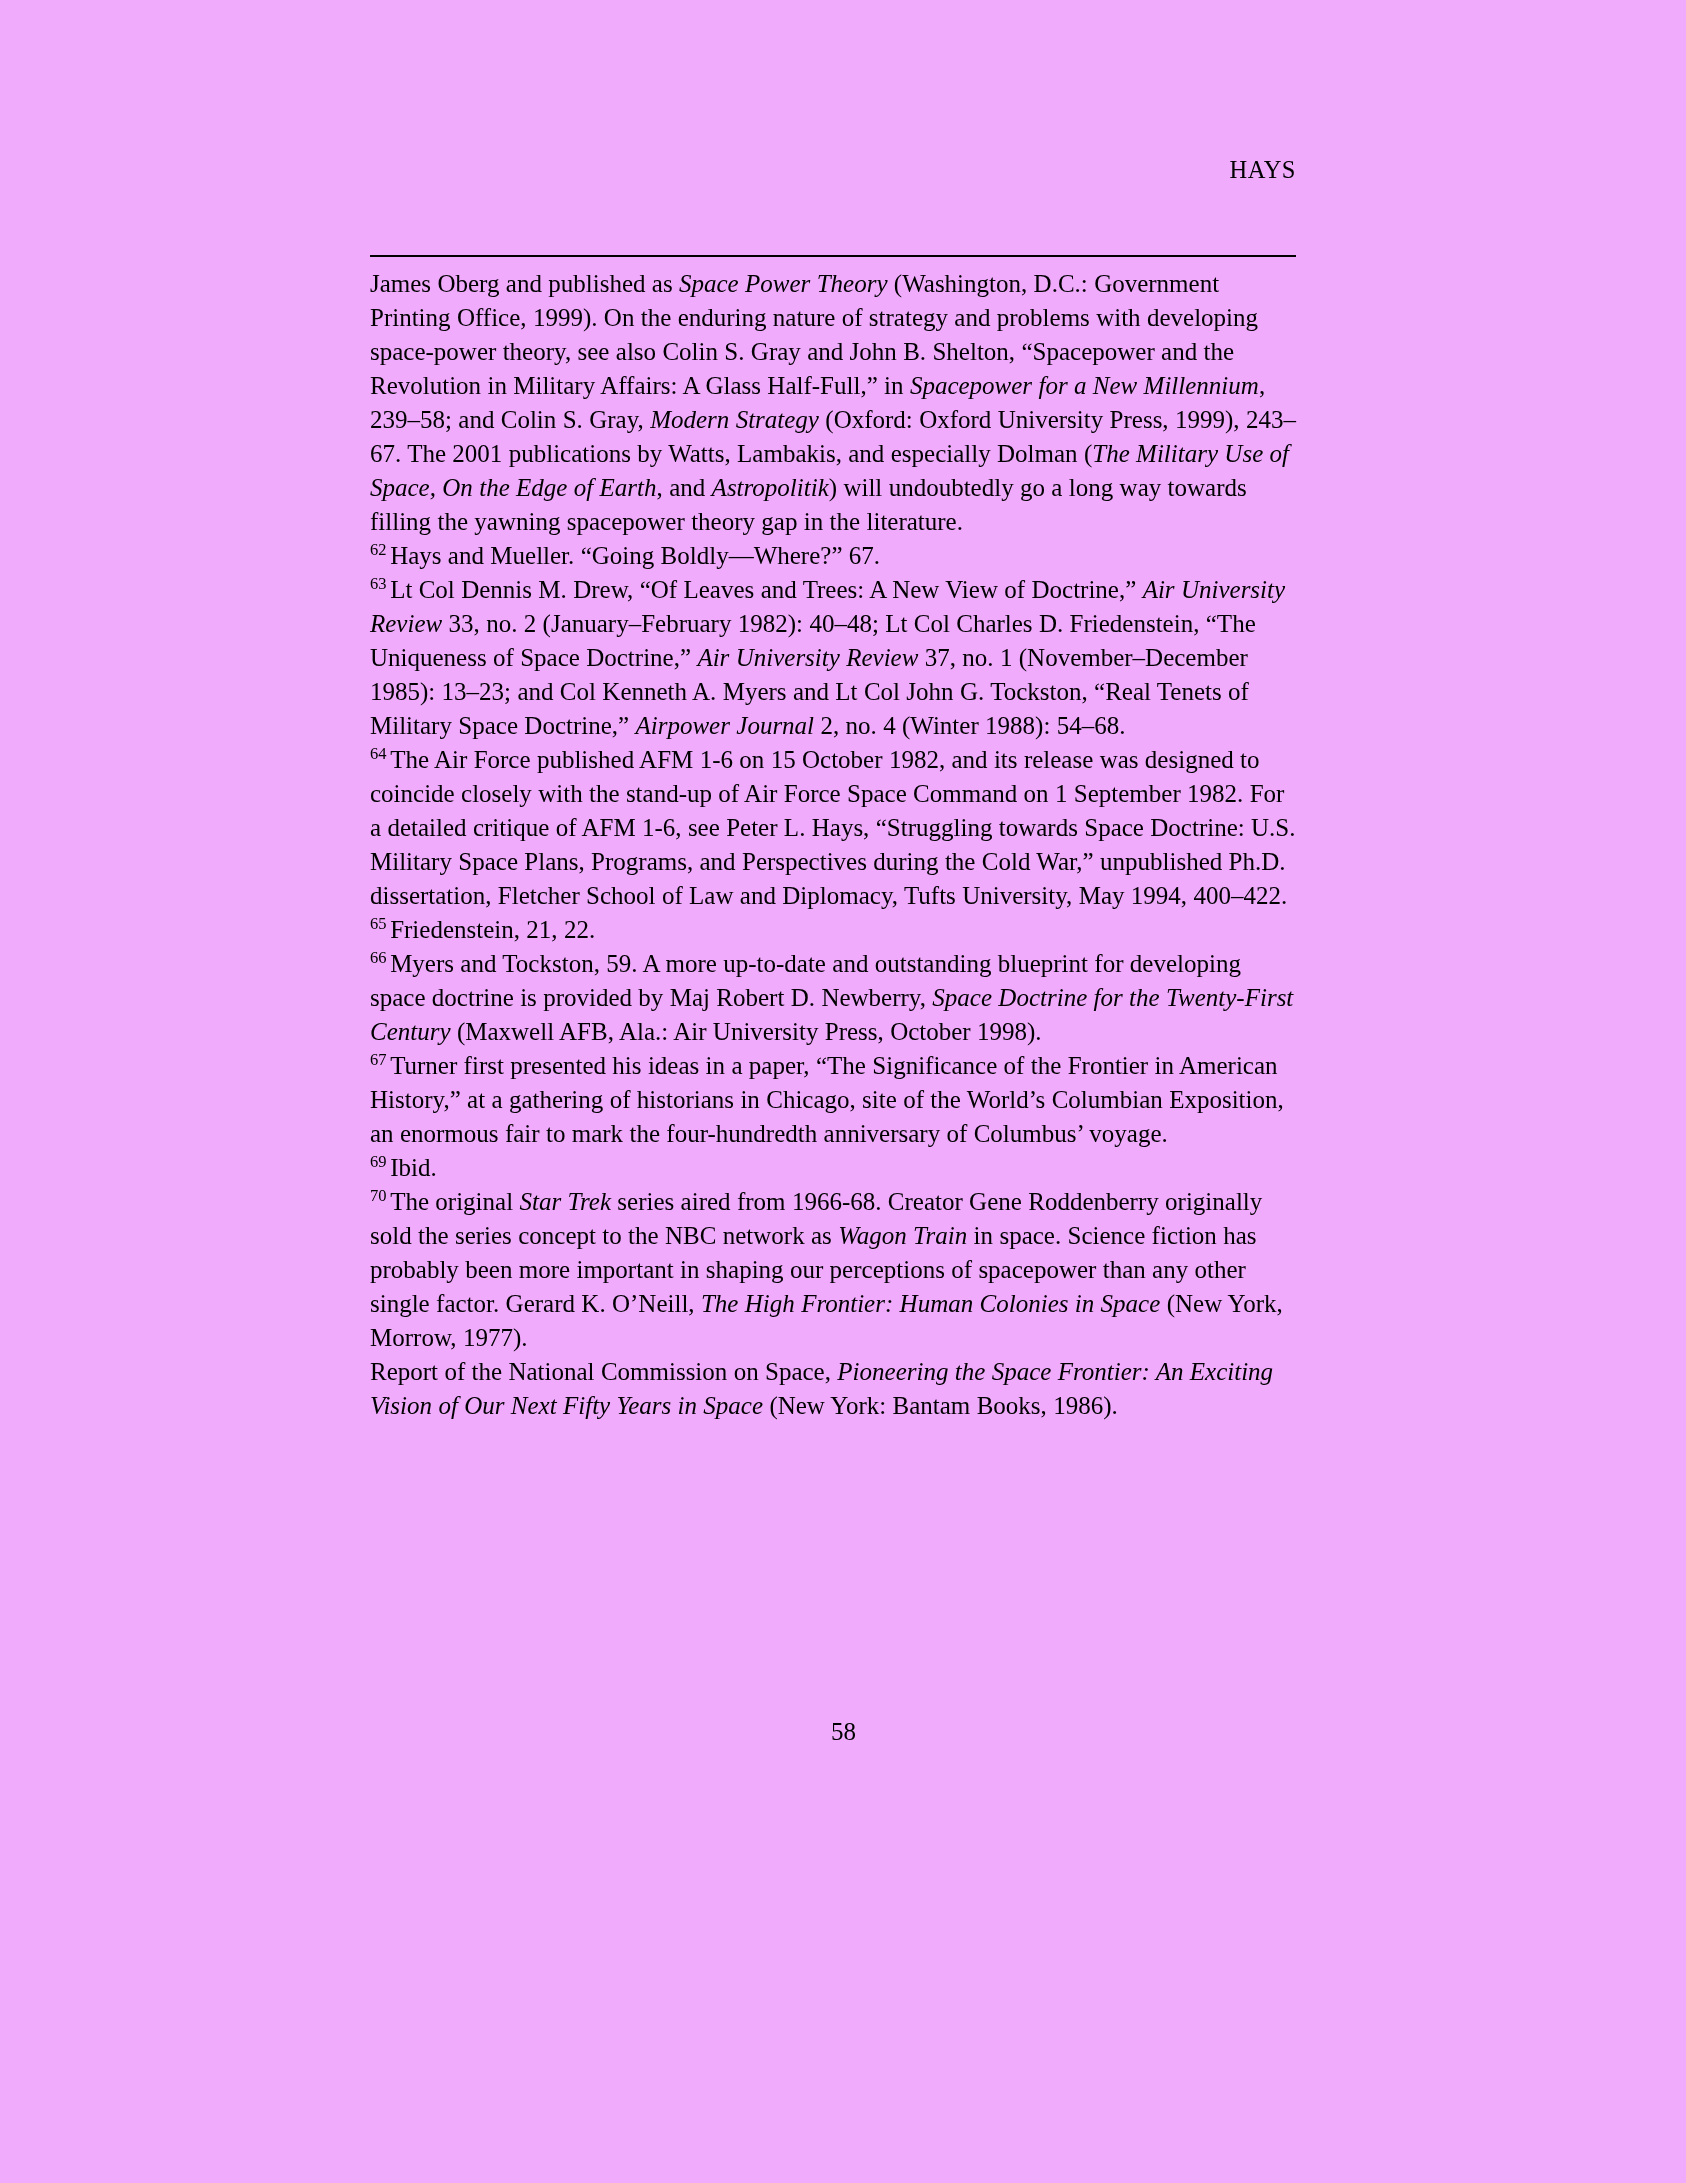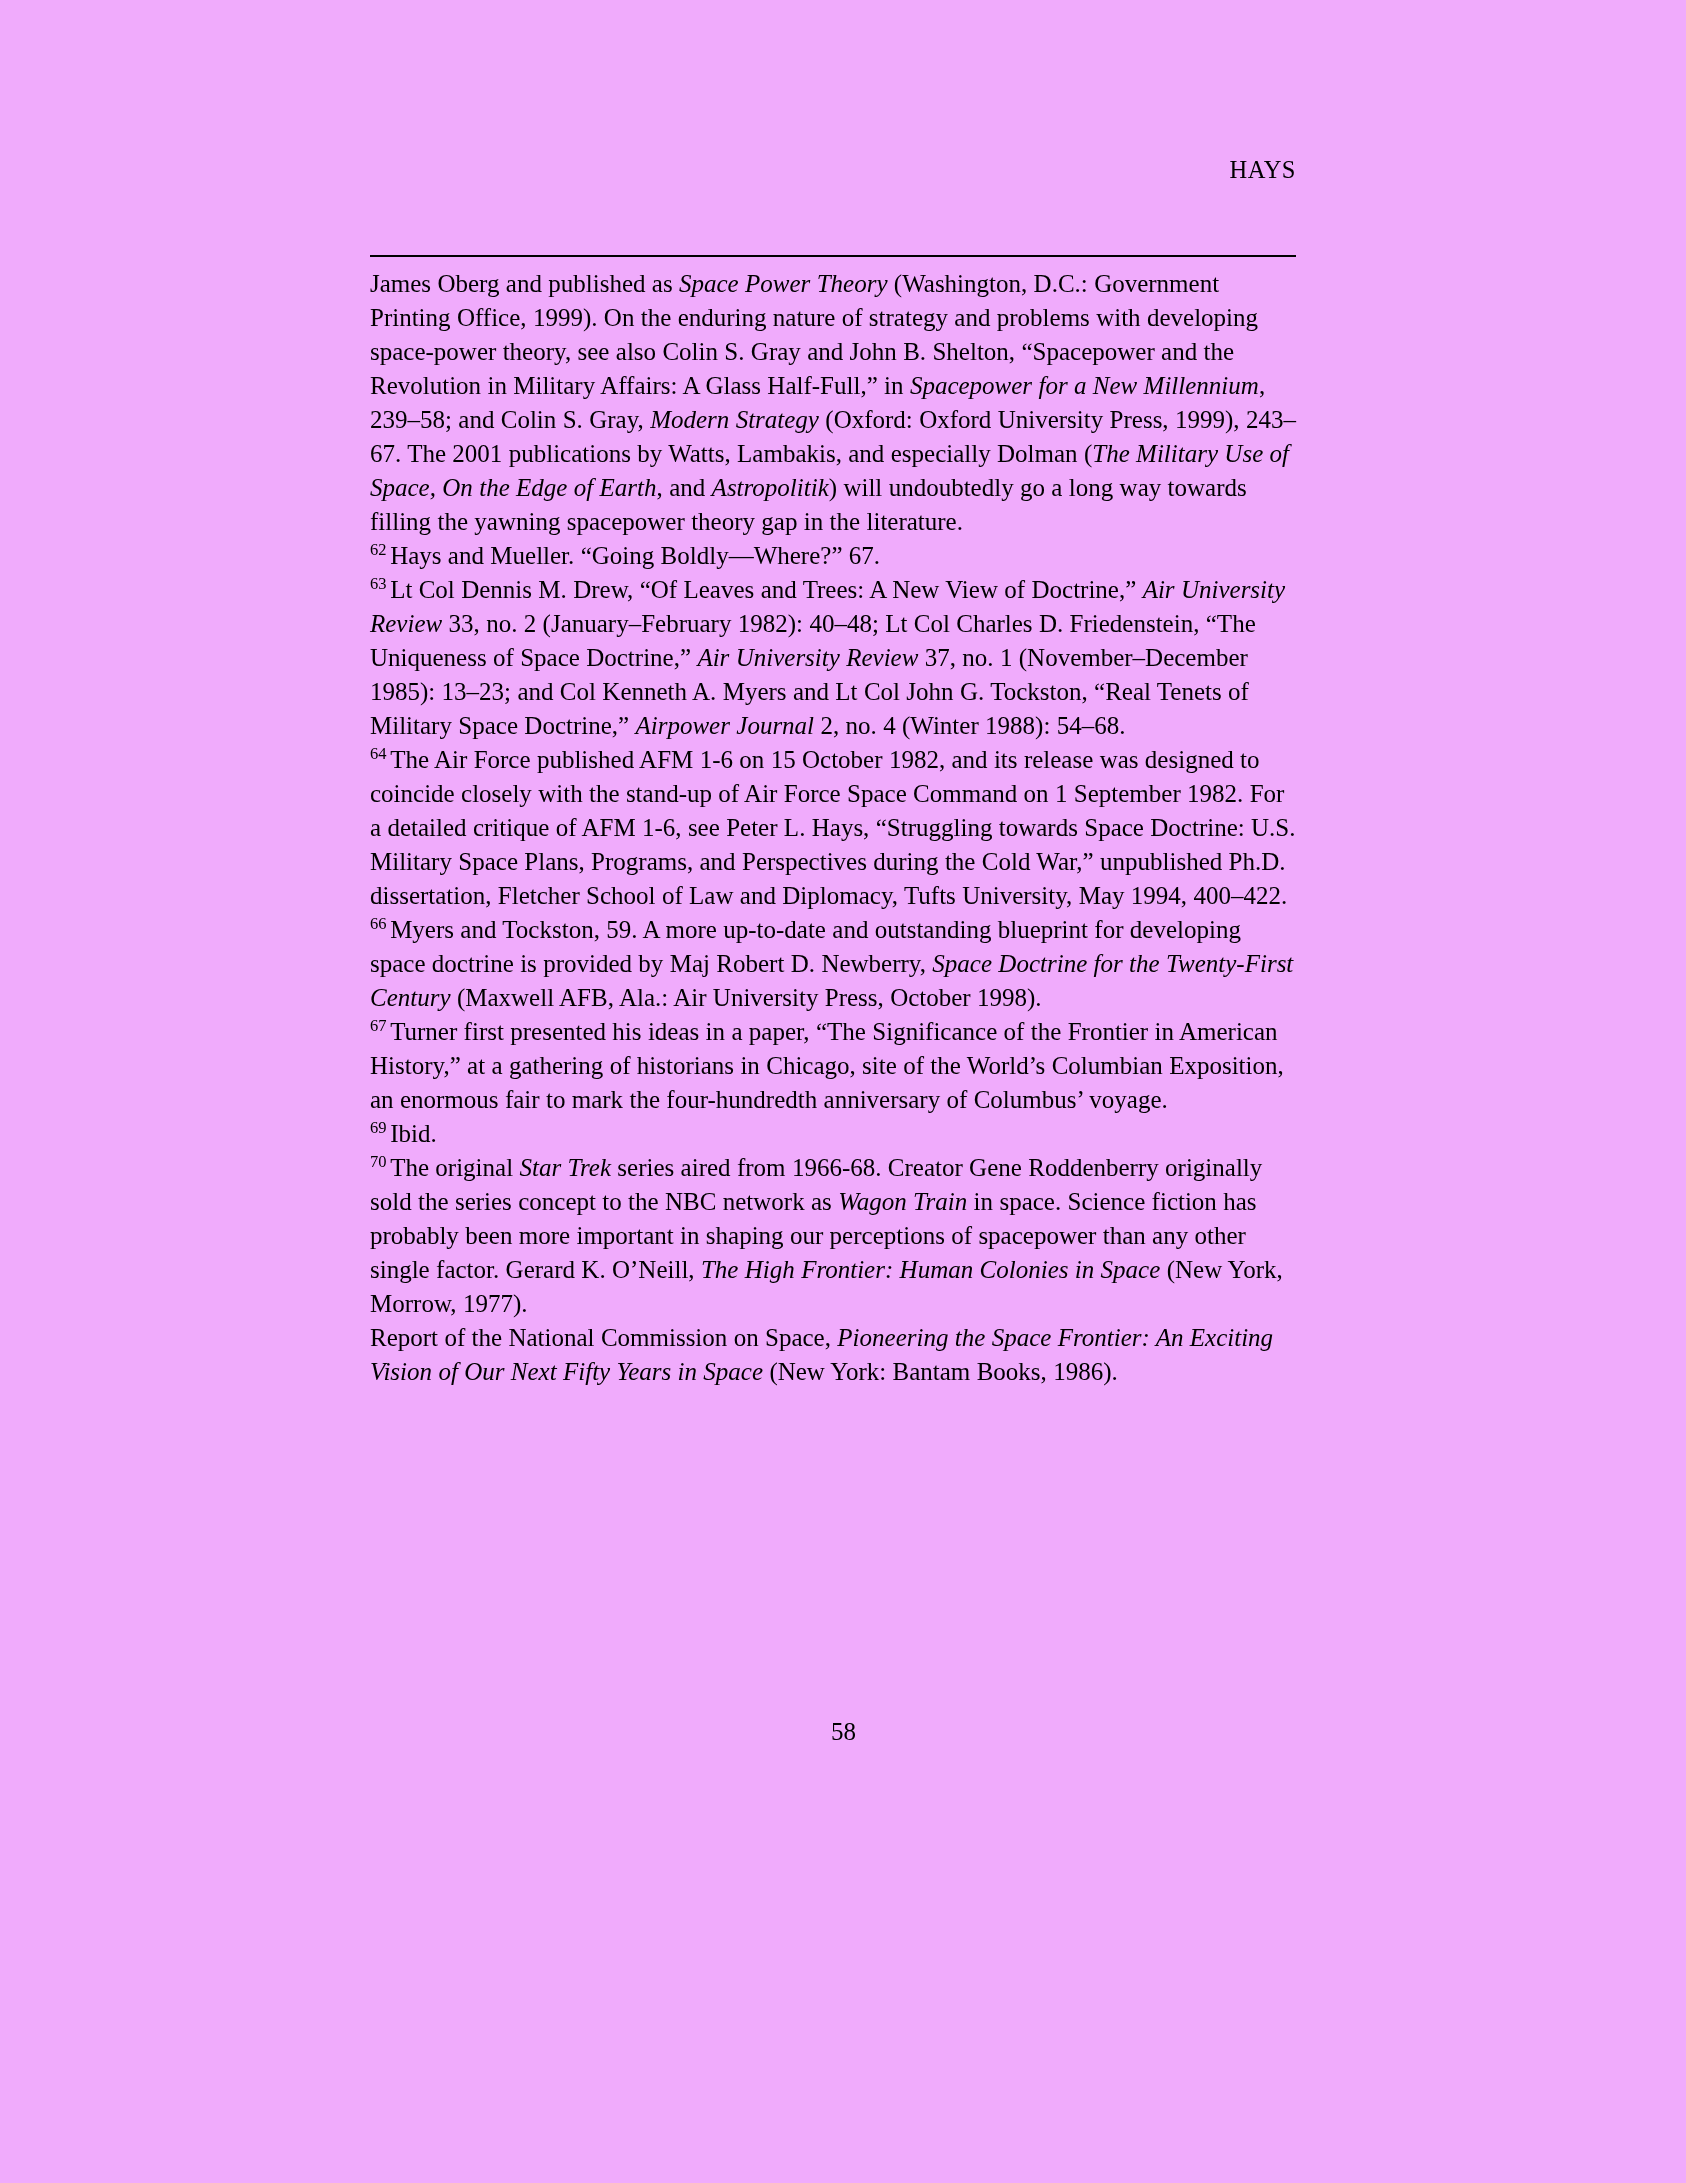--- a/index.html
+++ b/index.html
@@ -80,20 +80,21 @@
 
   <div class="running-head">HAYS</div>
 
   <div class="rule"></div>
 
   <div class="body-block" id="notes-container">
       <p class="note"><span>James Oberg and published as </span><i>Space Power Theory</i><span> (Washington, D.C.:  Government Printing Office, 1999).  On the enduring nature of strategy and problems with developing space-power theory, see also Colin S. Gray and John B. Shelton, “Spacepower and the Revolution in Military Affairs:  A Glass Half-Full,” in </span><i>Spacepower for a New Millennium</i><span>, 239–58; and Colin S. Gray, </span><i>Modern Strategy</i><span> (Oxford:  Oxford University Press, 1999), 243–67.  The 2001 publications by Watts, Lambakis, and especially Dolman (</span><i>The Military Use of Space, On the Edge of Earth</i><span>, and </span><i>Astropolitik</i><span>) will undoubtedly go a long way towards filling the yawning spacepower theory gap in the literature.</span></p>
       <p class="note"><sup class="fnum">62</sup><span>Hays and Mueller. “Going Boldly—Where?” 67.</span></p>
       <p class="note"><sup class="fnum">63</sup><span>Lt Col Dennis M. Drew, “Of Leaves and Trees:  A New View of Doctrine,” </span><i>Air University Review</i><span> 33, no. 2 (January–February 1982):  40–48; Lt Col Charles D. Friedenstein, “The Uniqueness of Space Doctrine,” </span><i>Air University Review</i><span> 37, no. 1 (November–December 1985):  13–23; and Col Kenneth A. Myers and Lt Col John G. Tockston, “Real Tenets of Military Space Doctrine,” </span><i>Airpower Journal</i><span> 2, no. 4 (Winter 1988):  54–68.</span></p>
       <p class="note"><sup class="fnum">64</sup><span>The Air Force published AFM 1-6 on 15 October 1982, and its release was designed to coincide closely with the stand-up of Air Force Space Command on 1 September 1982.  For a detailed critique of AFM 1-6, see Peter L. Hays, “Struggling towards Space Doctrine:  U.S. Military Space Plans, Programs, and Perspectives during the Cold War,” unpublished Ph.D. dissertation, Fletcher School of Law and Diplomacy, Tufts University, May 1994, 400–422.</span></p>
+      <p class="note"><sup class="fnum">65</sup><span>Friedenstein, 21, 22.</span></p>
       <p class="note"><sup class="fnum">66</sup><span>Myers and Tockston, 59. A more up-to-date and outstanding blueprint for developing space doctrine is provided by Maj Robert D. Newberry, </span><i>Space Doctrine for the Twenty-First Century</i><span> (Maxwell AFB, Ala.:  Air University Press, October 1998).</span></p>
       <p class="note"><sup class="fnum">67</sup><span>Turner first presented his ideas in a paper, “The Significance of the Frontier in American History,” at a gathering of historians in Chicago, site of the World’s Columbian Exposition, an enormous fair to mark the four-hundredth anniversary of Columbus’ voyage.</span></p>
       <p class="note"><sup class="fnum">69</sup><span>Ibid.</span></p>
       <p class="note"><sup class="fnum">70</sup><span>The original </span><i>Star Trek</i><span> series aired from 1966-68.  Creator Gene Roddenberry originally sold the series concept to the NBC network as </span><i>Wagon Train</i><span> in space.  Science fiction has probably been more important in shaping our perceptions of spacepower than any other single factor.  Gerard K. O’Neill, </span><i>The High Frontier:  Human Colonies in Space</i><span> (New York, Morrow, 1977).</span></p>
       <p class="note"><span>Report of the National Commission on Space, </span><i>Pioneering the Space Frontier:  An Exciting Vision of Our Next Fifty Years in Space</i><span> (New York:  Bantam Books, 1986).</span></p>
     </div>
 
   <div class="page-number">58</div>
 
 </div>

